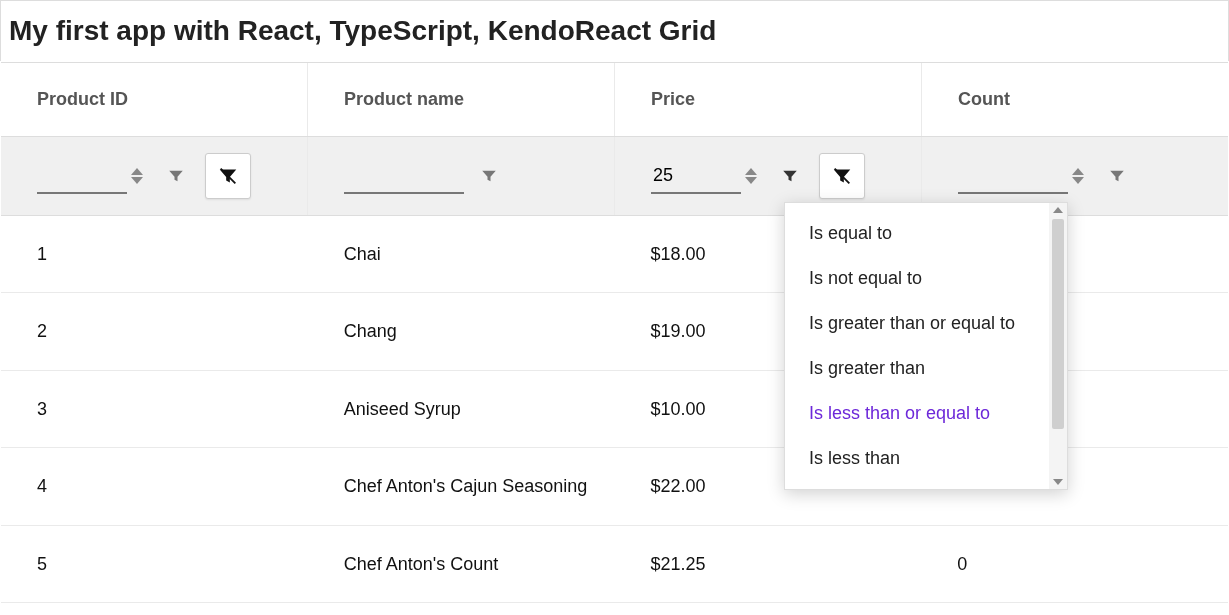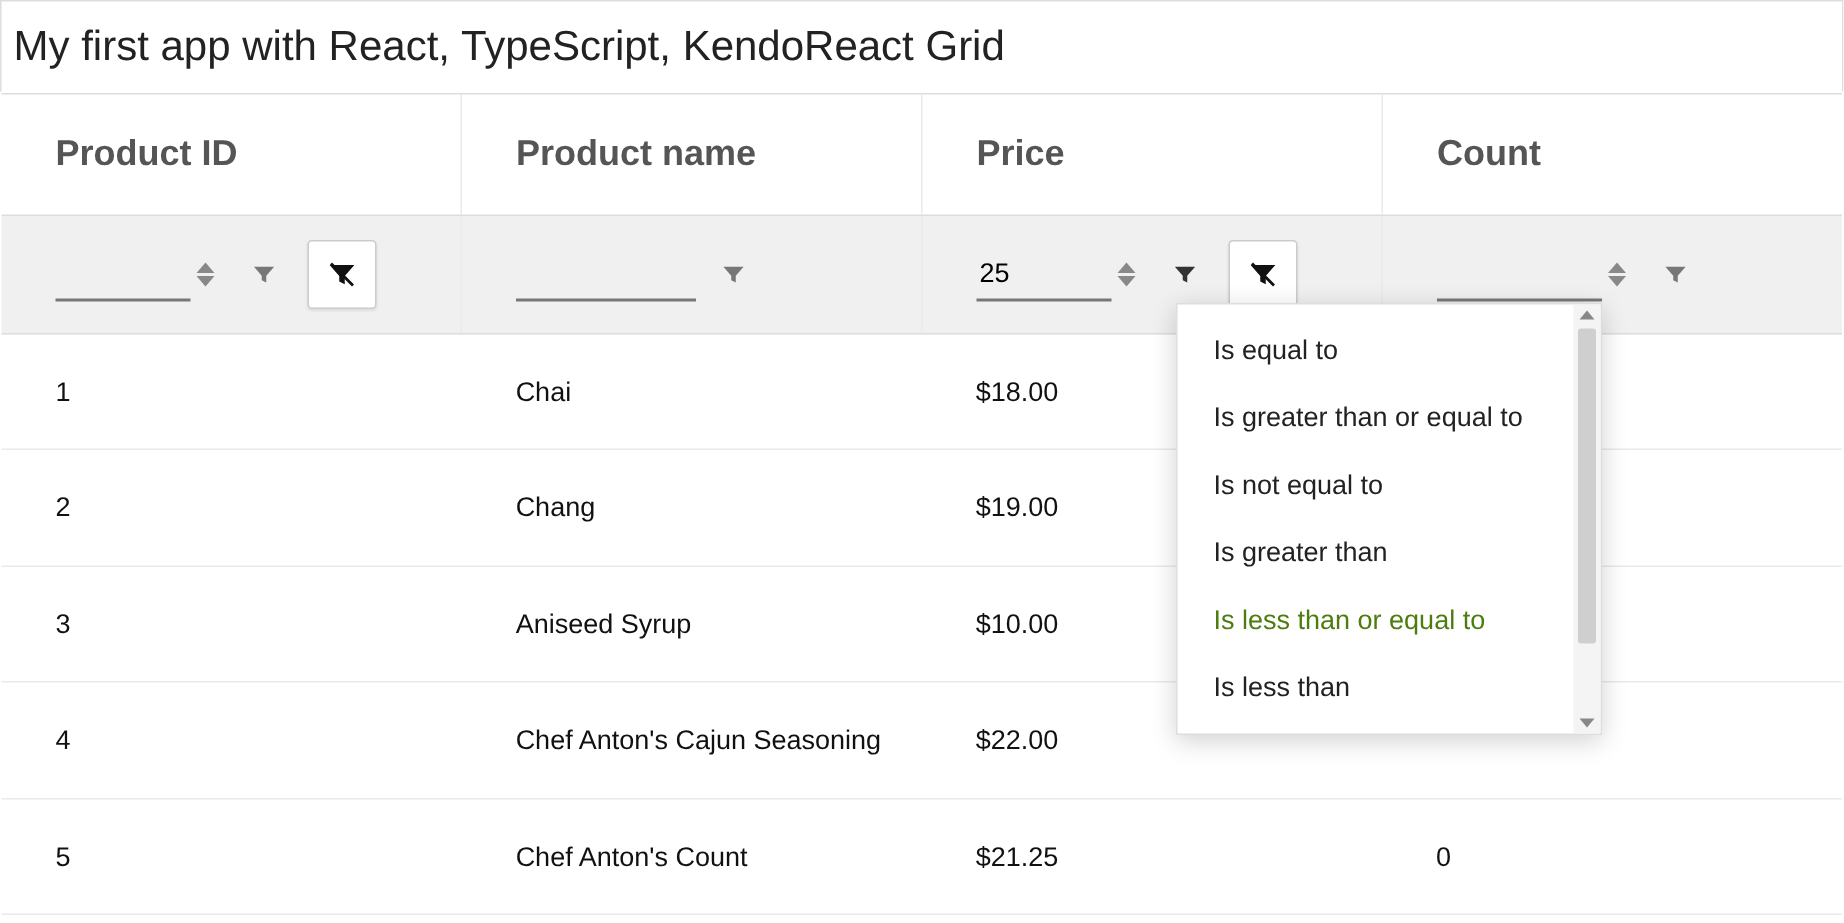--- a/index.html
+++ b/index.html
@@ -7,39 +7,39 @@
     font-family: "Segoe UI", Arial, sans-serif;
     font-size: 16px;
     color: #222;
     background: #fff;
     width: 1229px;
     height: 615px;
     overflow: hidden;
   }
   .page-title {
     font-size: 28px;
-    font-weight: 400;
+    font-weight: 700;
     padding: 14px 8px 14px 8px;
     border: 1px solid #ddd;
     border-bottom: none;
   }
   .grid {
     border: 1px solid transparent;
     width: 100%;
   }
   .header-row {
     display: flex;
     background: #fff;
     border-top: 1px solid #ddd;
     border-bottom: 1px solid #ddd;
   }
   .header-cell {
     flex: 1;
     padding: 26px 22px 26px 36px;
-    font-size: 24px;
+    font-size: 18px;
     font-weight: 700;
     color: #555;
     border-right: 1px solid #eaeaea;
   }
   .header-cell:last-child { border-right: none; }
 
   .filter-row {
     display: flex;
     background: #f0f0f0;
     border-bottom: 1px solid #ddd;
@@ -127,21 +127,21 @@
   .dropdown-list {
     flex: 1;
     list-style: none;
     padding: 8px 0;
   }
   .dropdown-item {
     padding: 12px 24px;
     font-size: 18px;
     cursor: pointer;
   }
-  .dropdown-item.selected { color: #4d7c0f; }
+  .dropdown-item.selected { color: #6d28d9; }
   .dropdown-scrollbar {
     width: 18px;
     background: #f4f4f4;
     display: flex;
     flex-direction: column;
     justify-content: space-between;
     align-items: center;
   }
   .scroll-arrow {
     width: 0; height: 0;
@@ -267,22 +267,22 @@
         <div class="data-cell">$21.25</div>
         <div class="data-cell">0</div>
       </div>
     </div>
 
 </div>
 
 <div class="dropdown">
   <ul class="dropdown-list" id="dropdown-list">
       <li class="dropdown-item">Is equal to</li>
+      <li class="dropdown-item">Is not equal to</li>
       <li class="dropdown-item">Is greater than or equal to</li>
-      <li class="dropdown-item">Is not equal to</li>
       <li class="dropdown-item">Is greater than</li>
       <li class="dropdown-item selected">Is less than or equal to</li>
       <li class="dropdown-item">Is less than</li>
     </ul>
   <div class="dropdown-scrollbar">
     <div style="display:flex;flex-direction:column;align-items:center;">
       <div class="scroll-arrow up"></div>
       <div class="scroll-thumb"></div>
     </div>
     <div class="scroll-arrow down"></div>

